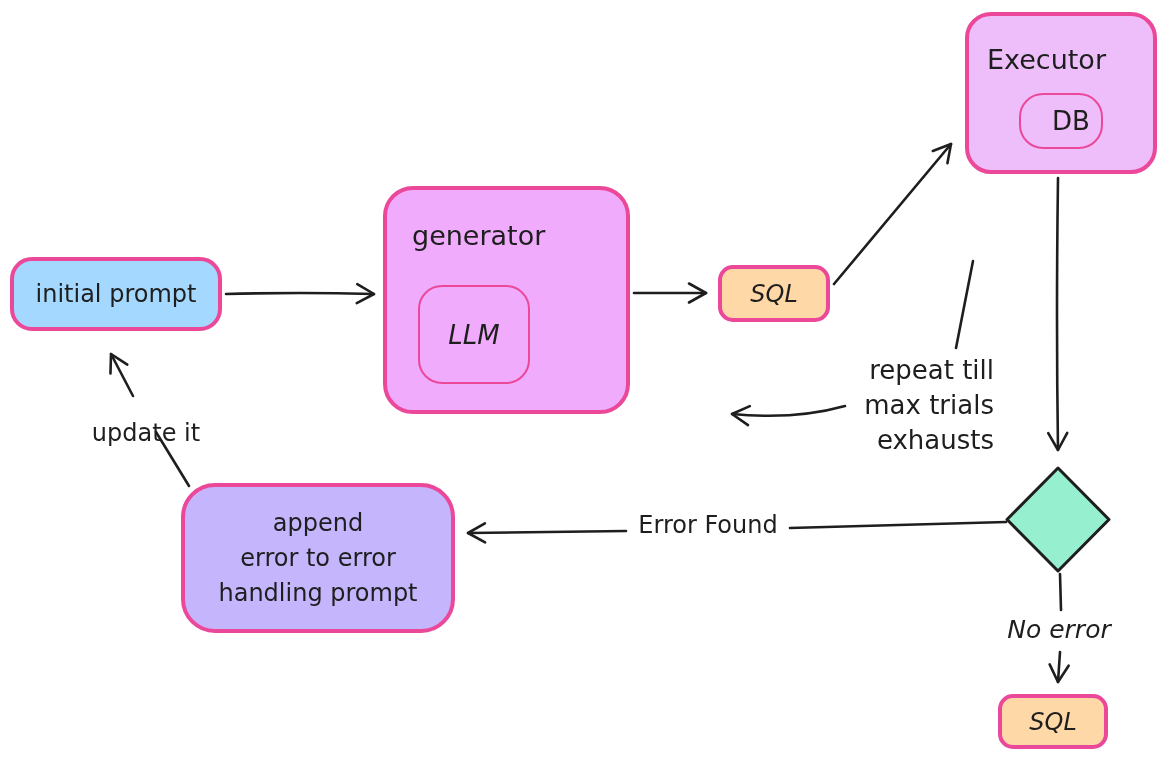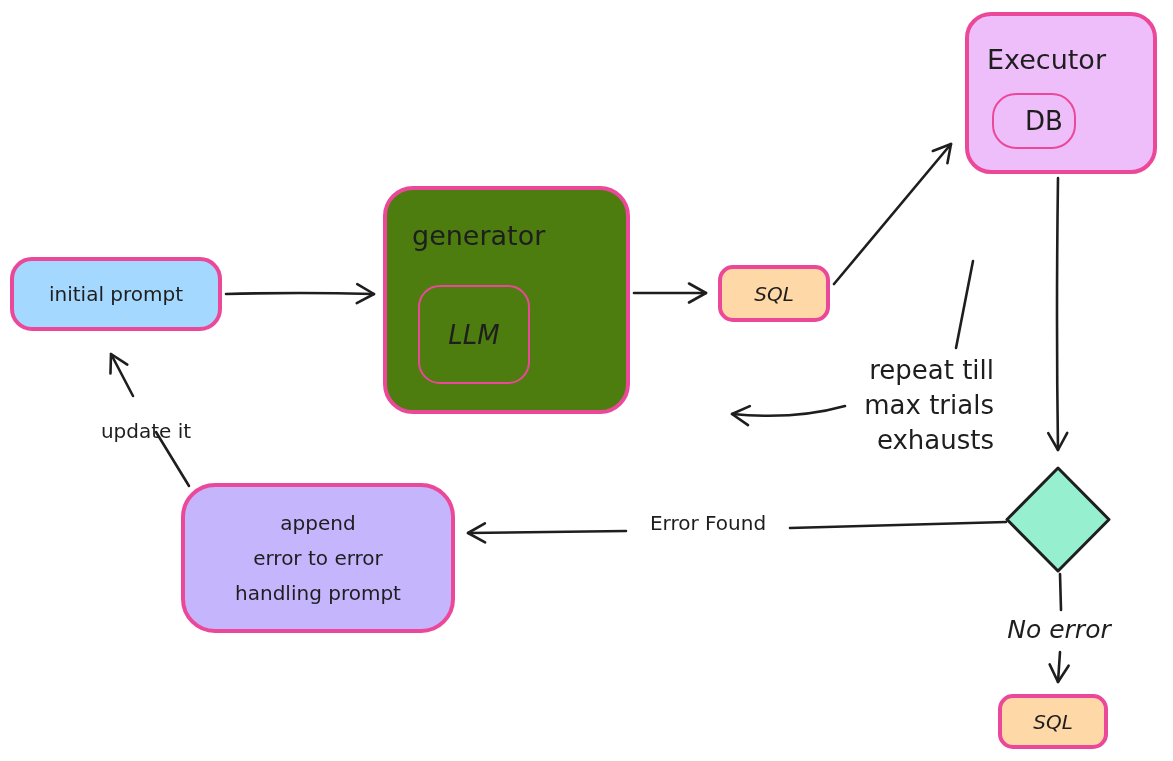--- a/index.html
+++ b/index.html
@@ -26,32 +26,32 @@
     position: absolute;
     border: 4px solid #ec4899;
     box-sizing: border-box;
     display: flex;
     align-items: center;
     justify-content: center;
     text-align: center;
   }
   .box .inner-label { pointer-events: none; }
   .blue   { background: #a5d8ff; border-radius: 22px; }
-  .yellow { background: #4d7c0f; border-radius: 30px; }
+  .yellow { background: #f0abfc; border-radius: 30px; }
   .purple { background: #eebefa; border-radius: 26px; }
   .orange { background: #ffd8a8; border-radius: 15px; }
   .cyan   { background: #c4b5fd; border-radius: 34px; }
   .ghost  { background: transparent; border-width: 2.5px; border-radius: 22px; }
   .corner-label {
     position: absolute;
     font-size: 27px;
     white-space: nowrap;
   }
-  .txt27 { font-size: 20px; }
-  .txt26 { font-size: 26px; }
+  .txt27 { font-size: 24px; }
+  .txt26 { font-size: 26px; border-radius: 24px; }
   .it { font-style: italic; }
   .edge-label {
     position: absolute;
     text-align: center;
     white-space: nowrap;
   }
   .preline { white-space: pre-line; }
 </style>
 </head>
 <body>
@@ -96,21 +96,21 @@
   </div>
 
   <div class="box orange txt27 it" style="left:718px; top:265px; width:112px; height:57px;">
     <span class="inner-label">SQL</span>
   </div>
 
   <div class="box purple" style="left:965px; top:12px; width:192px; height:162px;">
     <span class="corner-label" style="left:18px; top:28px;">Executor</span>
   </div>
 
-  <div class="box ghost txt26" style="left:992px; top:93px; width:84px; height:56px; border-radius:24px;padding-left:20px;">
+  <div class="box ghost txt26" style="left:1019px; top:93px; width:84px; height:56px; border-radius:24px;padding-left:20px;">
     <span class="inner-label">DB</span>
   </div>
 
   <div class="box cyan txt27" style="left:181px; top:483px; width:274px; height:150px; line-height:35px;">
     <span class="inner-label preline">append
 error to error
 handling prompt</span>
   </div>
 
   <div class="box orange txt27 it" style="left:998px; top:694px; width:110px; height:55px;">

